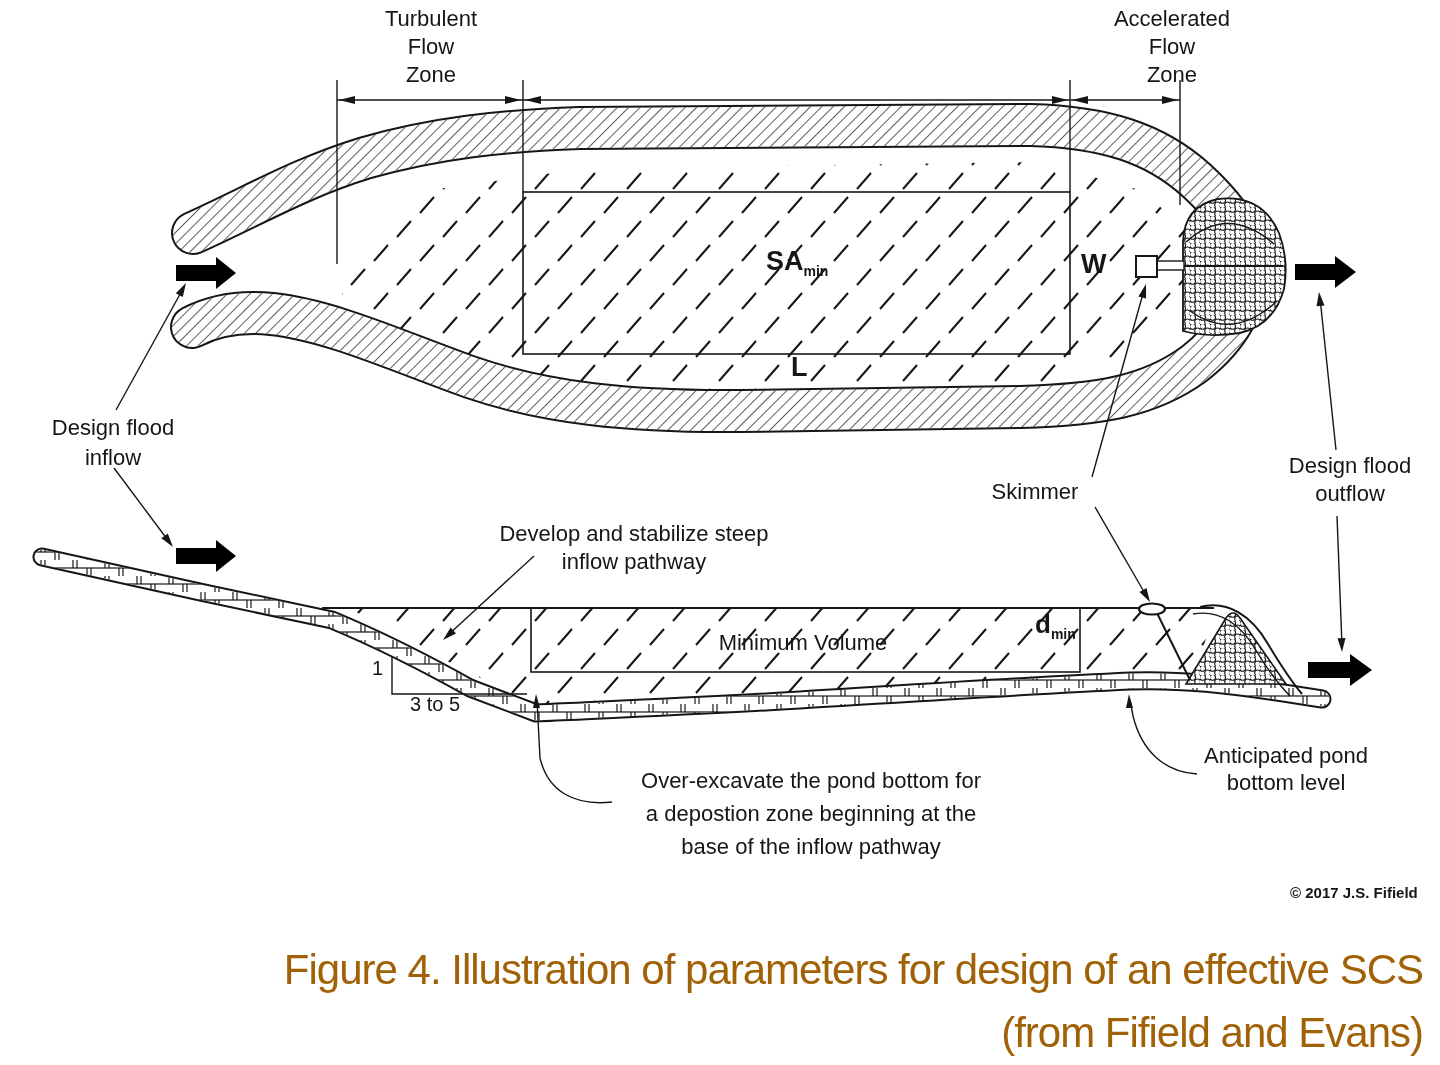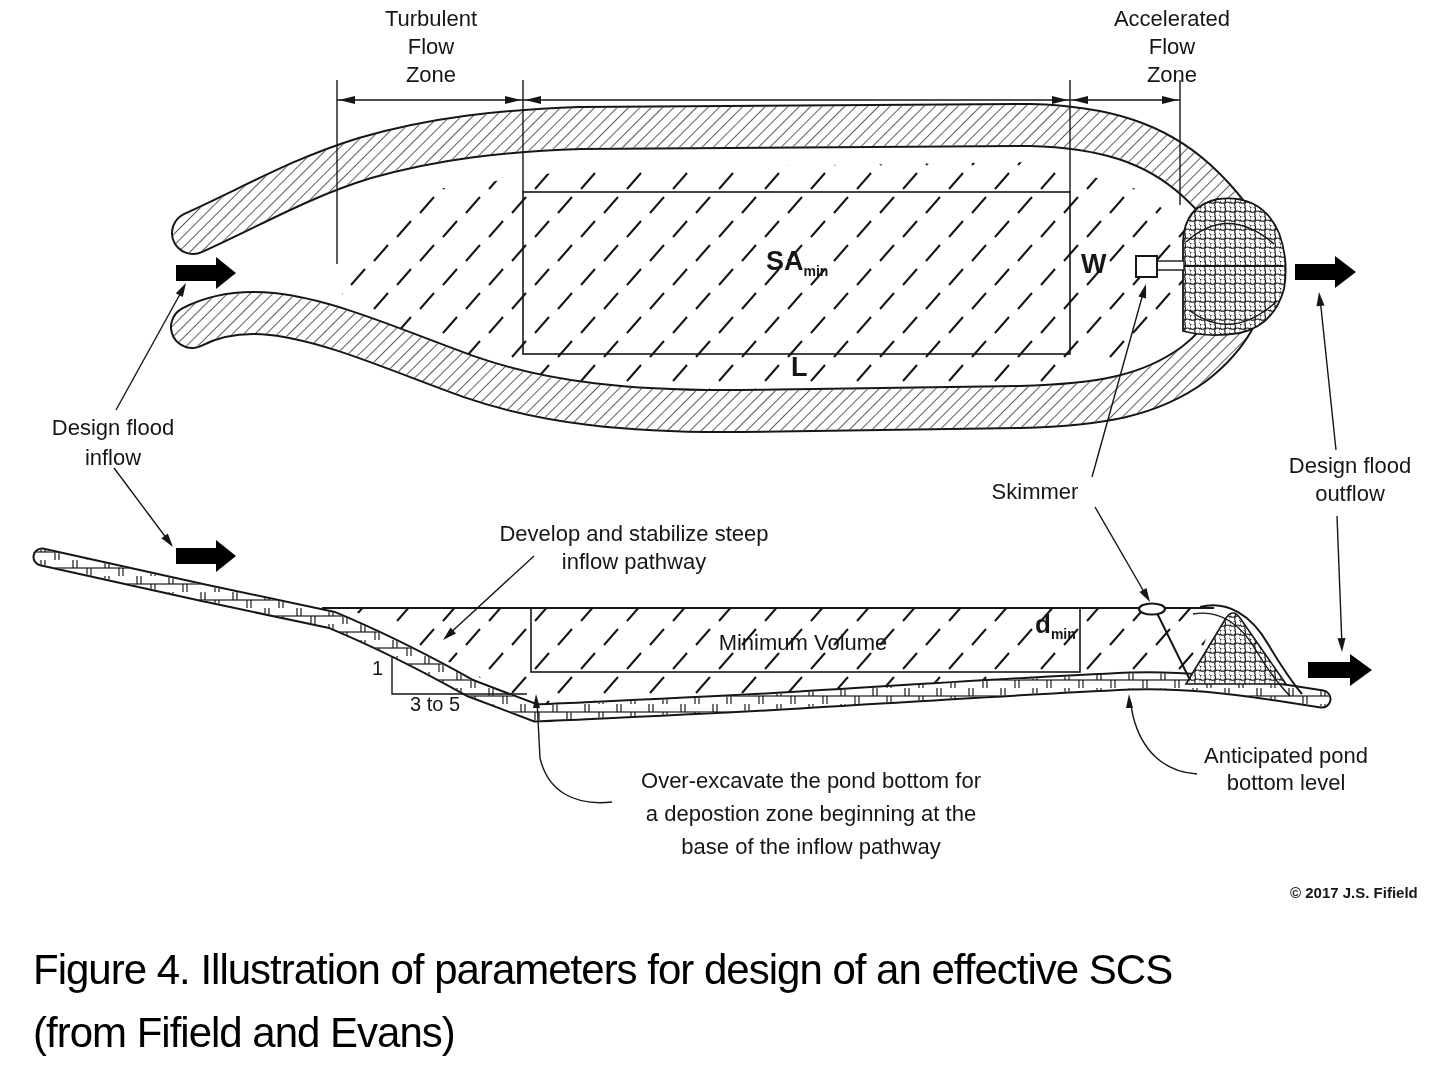--- a/index.html
+++ b/index.html
@@ -10,21 +10,21 @@
        white-space:pre-line;text-align:center;}
   .lbl.left{text-align:center;}
   .big{font-weight:bold;font-size:27px;line-height:27px;white-space:nowrap;}
   .big sub{font-size:14px;font-weight:bold;}
   .small-num{font-size:20px;line-height:20px;}
   #over-excavate-label{line-height:33px;font-size:22px;}
   #anticipated-label{line-height:27px;}
   #inflow-label{line-height:30px;}
   #copyright{font-size:15px;font-weight:bold;line-height:14px;white-space:nowrap;}
   #caption{position:absolute;left:33px;top:938px;width:1390px;font-size:42px;line-height:63px;
-           letter-spacing:-1px;color:#000000;text-align:left;white-space:pre-line;}
+           letter-spacing:-1px;color:#a16207;text-align:right;white-space:pre-line;}
 </style>
 </head>
 <body>
 
 <div id="stage">
 
 <svg id="diagram-svg" width="1440" height="1065" viewBox="0 0 1440 1065">
   <defs>
     <pattern id="bermHatch" width="8" height="8" patternUnits="userSpaceOnUse" patternTransform="rotate(45)">
       <line x1="0" y1="0" x2="0" y2="8" stroke="#161616" stroke-width="1.4"></line>

